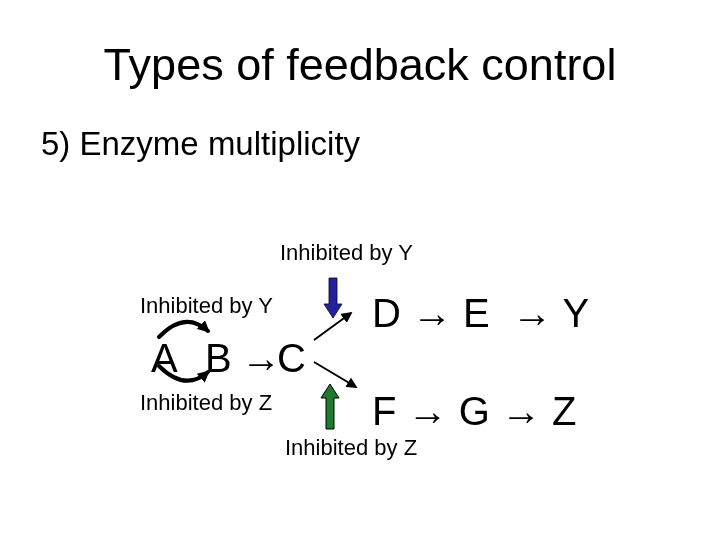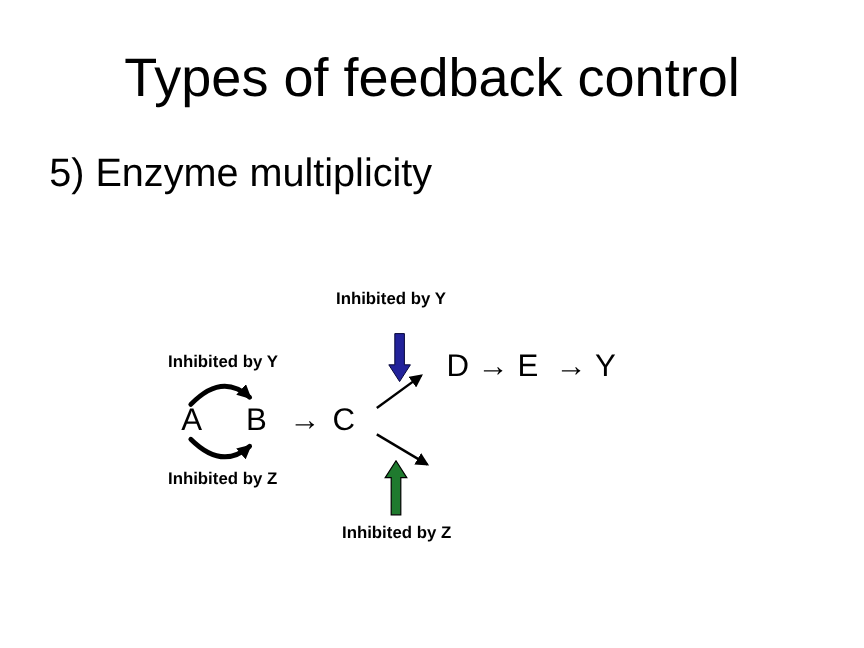--- a/index.html
+++ b/index.html
@@ -20,30 +20,30 @@
     line-height: 1.1;
     letter-spacing: 0px;
     white-space: nowrap;
   }
   .subtitle {
     top: 125px; left: 41px;
     font-size: 33px;
     white-space: nowrap;
   }
   .inhib-label {
-    font-size: 14px;
-    font-weight: bold;
+    font-size: 22px;
+    font-weight: normal;
     white-space: nowrap;
   }
   .lbl-top-y    { top: 240px; left: 280px; }
   .lbl-cycle-y  { top: 293px; left: 140px; }
   .lbl-cycle-z  { top: 390px; left: 140px; }
   .lbl-bottom-z { top: 435px; left: 285px; }
   .node {
-    font-size: 26px;
+    font-size: 40px;
     line-height: 1.2;
     white-space: pre;
   }
   .node-a  { top: 334px; left: 151px; }
   .node-b  { top: 334px; left: 205px; }
   .arrow-bc{ top: 334px; left: 241px; }
   .node-c  { top: 334px; left: 277px; }
   .branch-top    { top: 289px; left: 372px; }
   .branch-bottom { top: 387px; left: 372px; }
   svg.overlay {
@@ -64,20 +64,21 @@
   <div class="abs inhib-label lbl-top-y">Inhibited by Y</div>
   <div class="abs inhib-label lbl-cycle-y">Inhibited by Y</div>
   <div class="abs inhib-label lbl-cycle-z">Inhibited by Z</div>
   <div class="abs inhib-label lbl-bottom-z">Inhibited by Z</div>
 
   <div class="abs node node-a">A</div>
   <div class="abs node node-b">B</div>
   <div class="abs node arrow-bc">→</div>
   <div class="abs node node-c">C</div>
   <div class="abs node branch-top">D → E  → Y</div>
+  <div class="abs node branch-bottom">F → G → Z</div>
 
   <svg class="overlay" viewBox="0 0 720 540" xmlns="http://www.w3.org/2000/svg">
     <defs>
       <marker id="headBold" markerWidth="3" markerHeight="3" refX="2.4" refY="1.5" orient="auto">
         <path d="M0,0 L3,1.5 L0,3 z" fill="#000000"></path>
       </marker>
       <marker id="headThin" markerWidth="5.5" markerHeight="5.5" refX="4.6" refY="2.75" orient="auto">
         <path d="M0,0 L5.5,2.75 L0,5.5 z" fill="#000000"></path>
       </marker>
     </defs>

